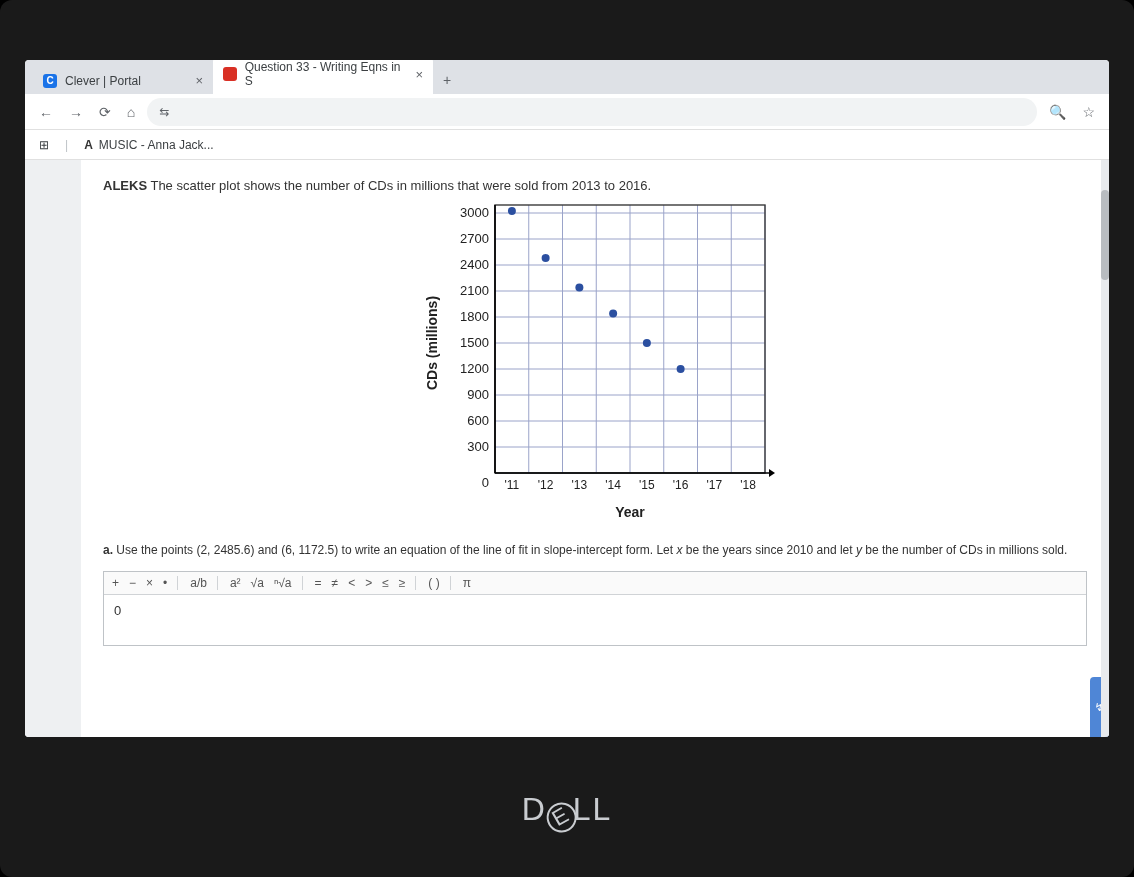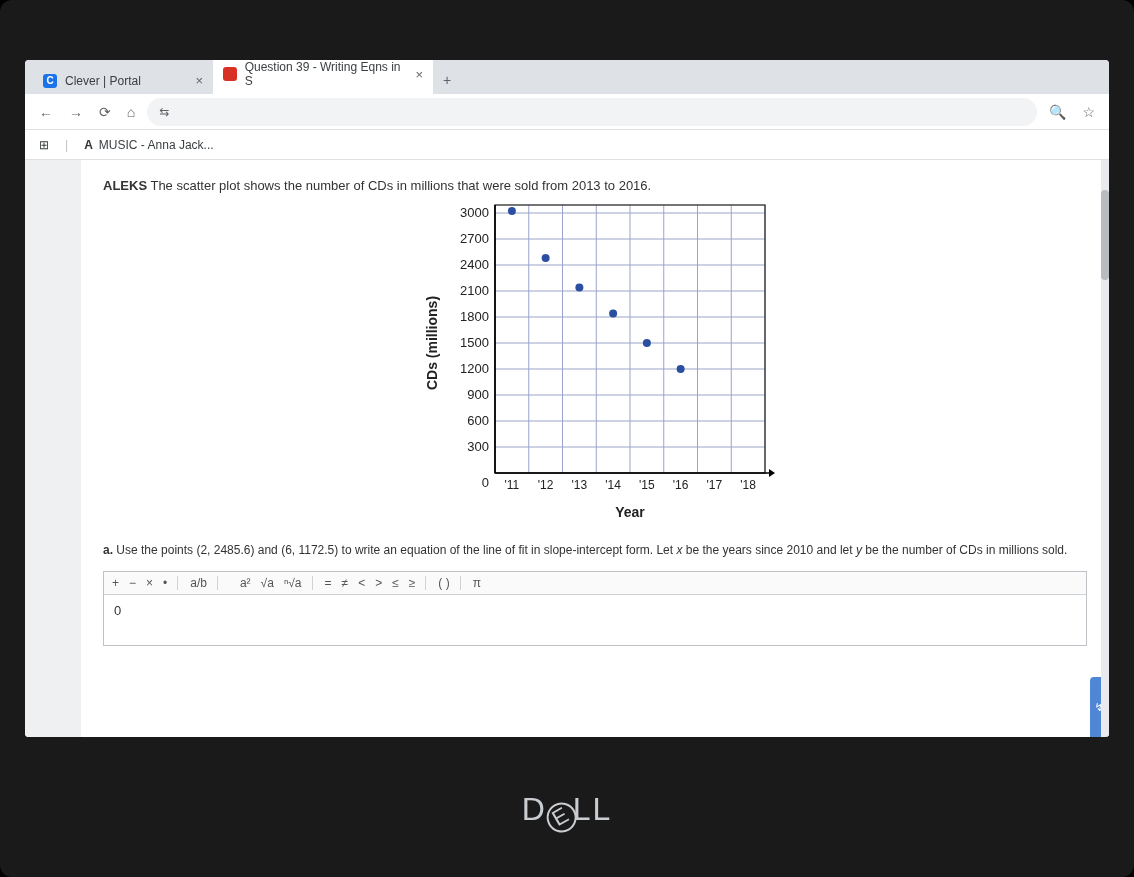--- a/index.html
+++ b/index.html
@@ -219,21 +219,21 @@
   <div class="screen">
 
     <div class="tab-strip">
       <div class="tab">
         <span class="fav" style="background:#1a73e8">C</span>
         <span>Clever | Portal</span>
         <span class="close">×</span>
       </div>
       <div class="tab active">
         <span class="fav" style="background:#d93025"></span>
-        <span>Question 39 - Writing Eqns in S</span>
+        <span>Question 33 - Writing Eqns in S</span>
         <span class="close">×</span>
       </div>
       <div class="new-tab">+</div>
     </div>
 
     <div class="addr-row">
       <span class="nav-icon">←</span>
       <span class="nav-icon">→</span>
       <span class="nav-icon">⟳</span>
       <span class="nav-icon">⌂</span>
@@ -328,21 +328,21 @@
               <span class="tgroup">
                 <span style="cursor: pointer;">+</span>
                 <span style="cursor: pointer;">−</span>
                 <span style="cursor: pointer;">×</span>
                 <span style="cursor: pointer;">•</span>
               </span>
               <span class="tgroup">
                 <span style="cursor: pointer;">a/b</span>
               </span>
               <span class="tgroup">
-                <span style="cursor: pointer; margin-left: 10px;">a²</span>
+                <span style="cursor: pointer;">a²</span>
                 <span style="cursor: pointer;">√a</span>
                 <span style="cursor: pointer;">ⁿ√a</span>
               </span>
               <span class="tgroup">
                 <span style="cursor: pointer;">=</span>
                 <span style="cursor: pointer;">≠</span>
                 <span style="cursor: pointer;">&lt;</span>
                 <span style="cursor: pointer;">&gt;</span>
                 <span style="cursor: pointer;">≤</span>
                 <span style="cursor: pointer;">≥</span>

